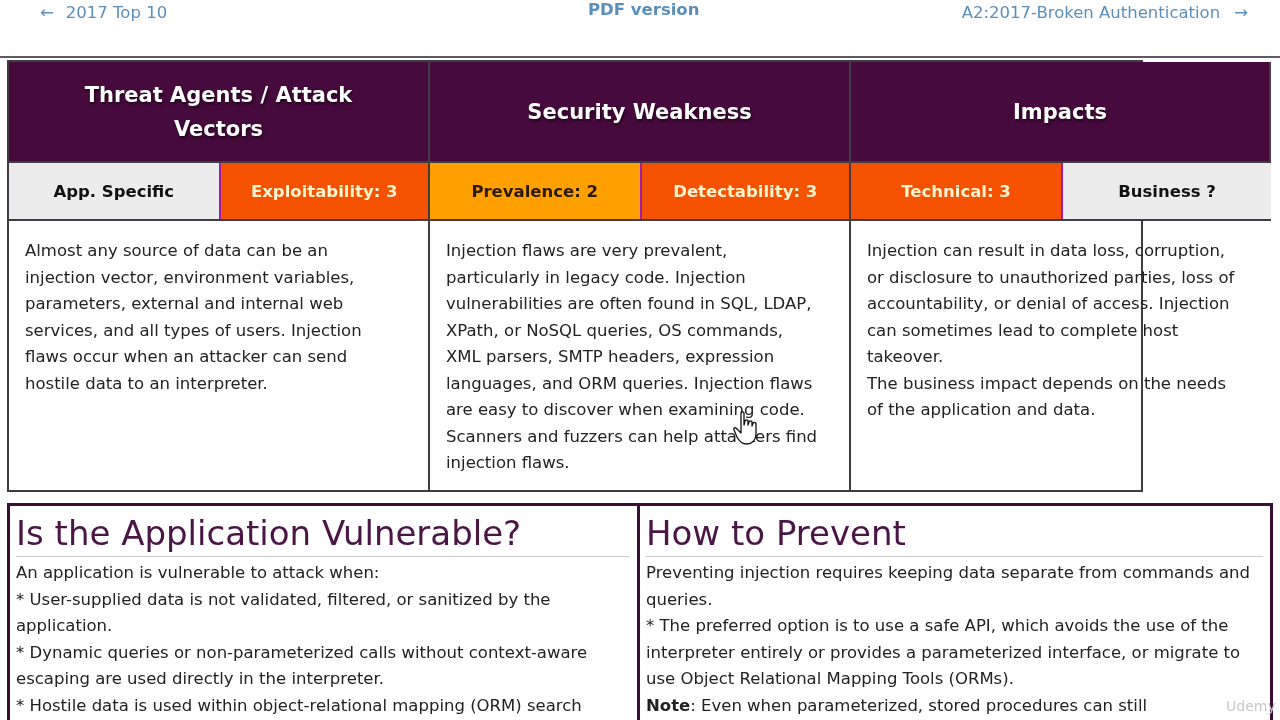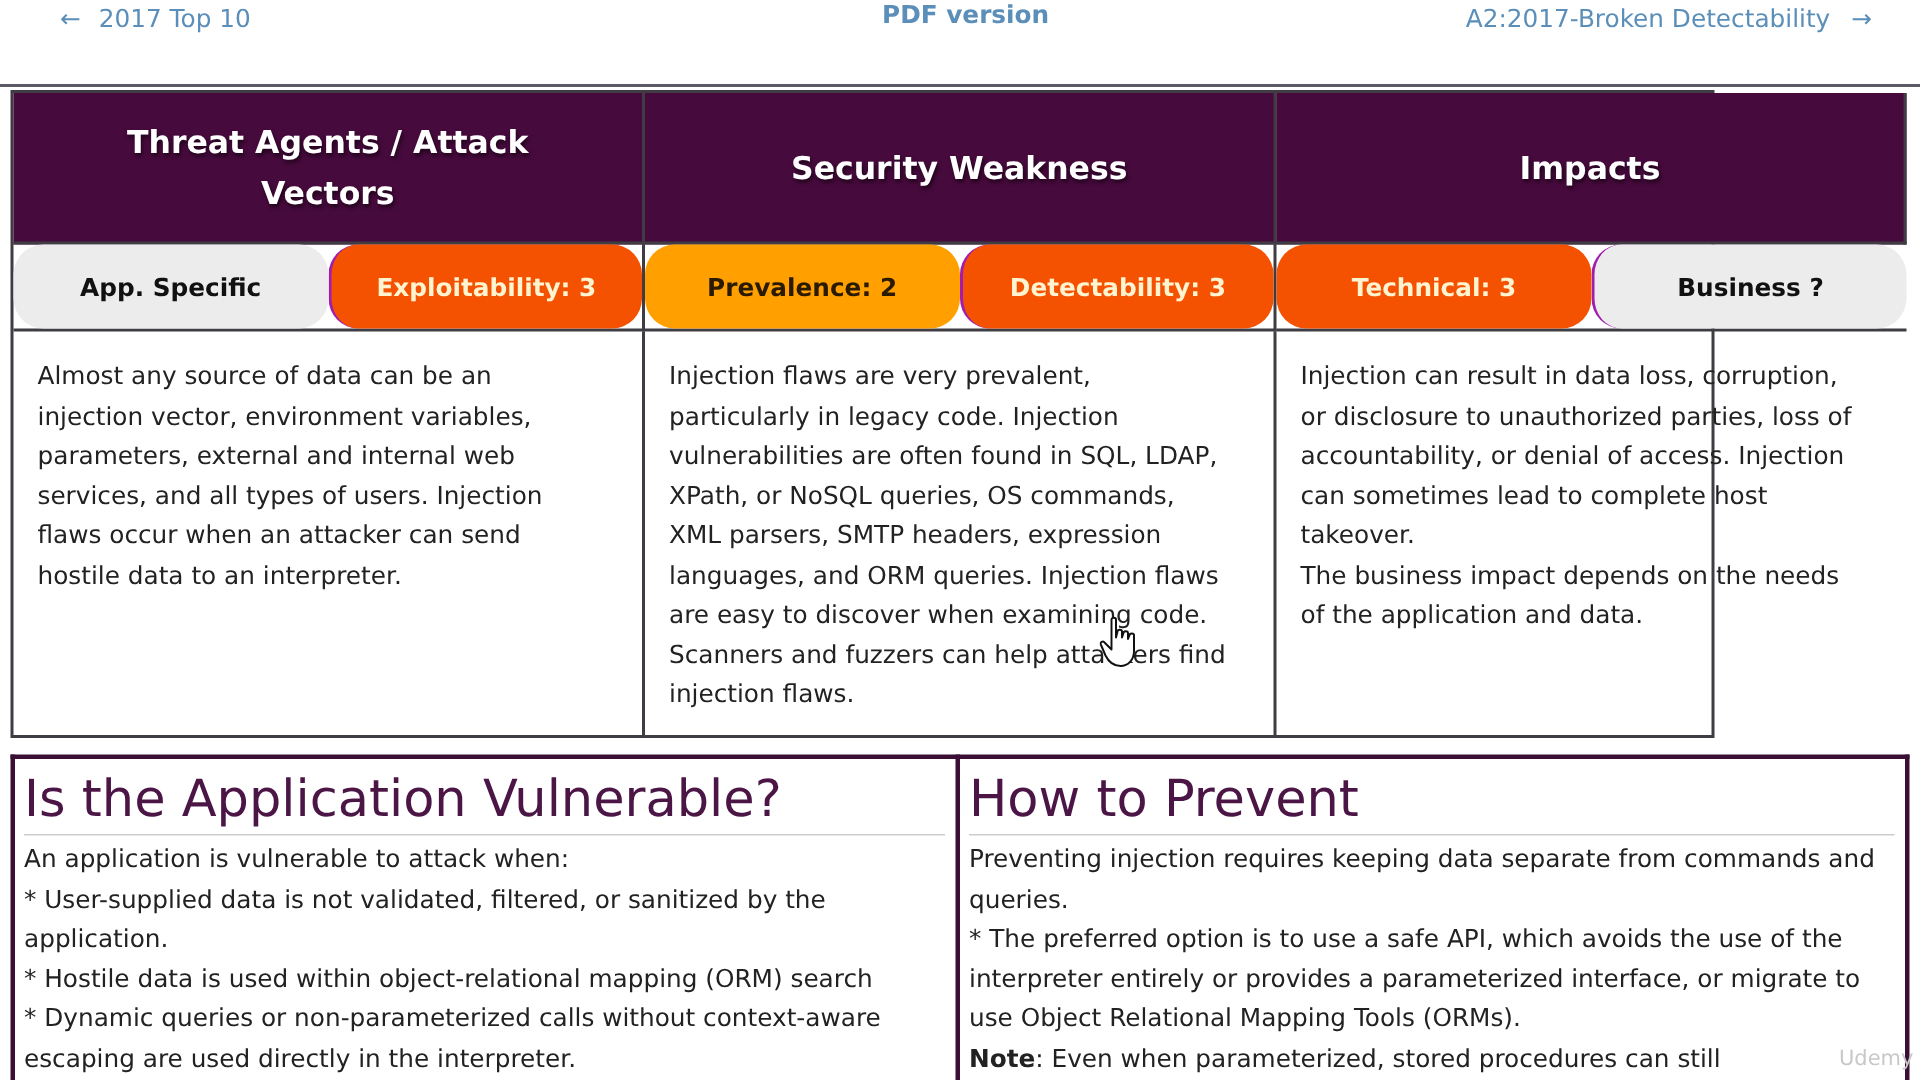--- a/index.html
+++ b/index.html
@@ -14,21 +14,21 @@
     .nav-arrow { margin: 0 12px 0 0; }
     .nav-next .nav-arrow { margin: 0 0 0 14px; }
 
     .risk-table { position: absolute; left: 7px; top: 60px; width: 1136px; height: 432px; border: 2px solid #3f3d43; display: grid;
       grid-template-columns: 421px 421px 420px; grid-template-rows: 101px 58px 1fr; background: #fff; }
     .hdr { background: #470a3d; color: #fff; font-weight: bold; font-size: 21px; display: flex; align-items: center; justify-content: center;
       text-align: center; line-height: 34px; text-shadow: 1px 2px 3px rgba(0,0,0,0.6); border-right: 2px solid #3f3d43; border-bottom: 2px solid #3f3d43; padding: 0 40px; }
     .hdr:last-child { border-right: none; }
     .subrow { display: grid; grid-template-columns: 1fr 1fr; border-right: 2px solid #3f3d43; border-bottom: 2px solid #3f3d43; }
     .subrow.last { border-right: none; }
-    .sub { display: flex; align-items: center; justify-content: center; font-weight: bold; font-size: 16.5px; border-radius: 20px; }
+    .sub { display: flex; align-items: center; justify-content: center; font-weight: bold; font-size: 16.5px; }
     .sub + .sub { border-left: 2px solid #a21caf; }
     .sub.grey { background: #ececec; color: #111; }
     .sub.red { background: #f45200; color: #fff3d0; }
     .sub.orange { background: #ffa000; color: #2a1a00; }
     .cell { padding: 17px 26px 0 16px; font-size: 16.5px; line-height: 26.5px; color: #222; border-right: 2px solid #3f3d43; }
     .cell.last { border-right: none; border-radius: 17px; }
 
     .bottom { position: absolute; left: 7px; top: 503px; width: 1266px; height: 230px; display: grid; grid-template-columns: 633px 633px; }
     .panel { border: 3px solid #3b0e36; border-bottom: none; padding: 8px 7px 0 6px; }
     .panel.right { border-left: none; }
@@ -38,21 +38,21 @@
 
     .cursor { position: absolute; left: 733px; top: 410px; width: 28px; height: 36px; pointer-events: none; }
     .watermark { position: absolute; left: 1226px; top: 698px; font-size: 14px; color: #c8c8c8; }
   </style>
 </head>
 <body>
 
 <div class="topnav">
   <a class="nav-prev" href="#"><span class="nav-arrow">←</span><span>2017 Top 10</span></a>
   <a class="nav-pdf" href="#">PDF version</a>
-  <a class="nav-next" href="#"><span>A2:2017-Broken Detectability</span><span class="nav-arrow">→</span></a>
+  <a class="nav-next" href="#"><span>A2:2017-Broken Authentication</span><span class="nav-arrow">→</span></a>
 </div>
 
 <div class="risk-table">
   <div class="hdr">Threat Agents / Attack Vectors</div>
   <div class="hdr">Security Weakness</div>
   <div class="hdr">Impacts</div>
 
   <div class="subrow">
     <div class="sub grey">App. Specific</div>
     <div class="sub red">Exploitability: 3</div>
@@ -72,22 +72,22 @@
     <div>Injection can result in data loss, corruption, or disclosure to unauthorized parties, loss of accountability, or denial of access. Injection can sometimes lead to complete host takeover.</div>
     <div>The business impact depends on the needs of the application and data.</div>
   </div>
 </div>
 
 <div class="bottom">
   <div class="panel">
     <h2>Is the Application Vulnerable?</h2>
     <p>An application is vulnerable to attack when:</p>
     <p>* User-supplied data is not validated, filtered, or sanitized by the application.</p>
+    <p>* Dynamic queries or non-parameterized calls without context-aware escaping are used directly in the interpreter.</p>
     <p>* Hostile data is used within object-relational mapping (ORM) search</p>
-    <p>* Dynamic queries or non-parameterized calls without context-aware escaping are used directly in the interpreter.</p>
   </div>
   <div class="panel right">
     <h2>How to Prevent</h2>
     <p>Preventing injection requires keeping data separate from commands and queries.</p>
     <p>* The preferred option is to use a safe API, which avoids the use of the interpreter entirely or provides a parameterized interface, or migrate to use Object Relational Mapping Tools (ORMs).</p>
     <p><b>Note</b><span>: Even when parameterized, stored procedures can still</span></p>
   </div>
 </div>
 
 <svg class="cursor" viewBox="0 0 28 36">

